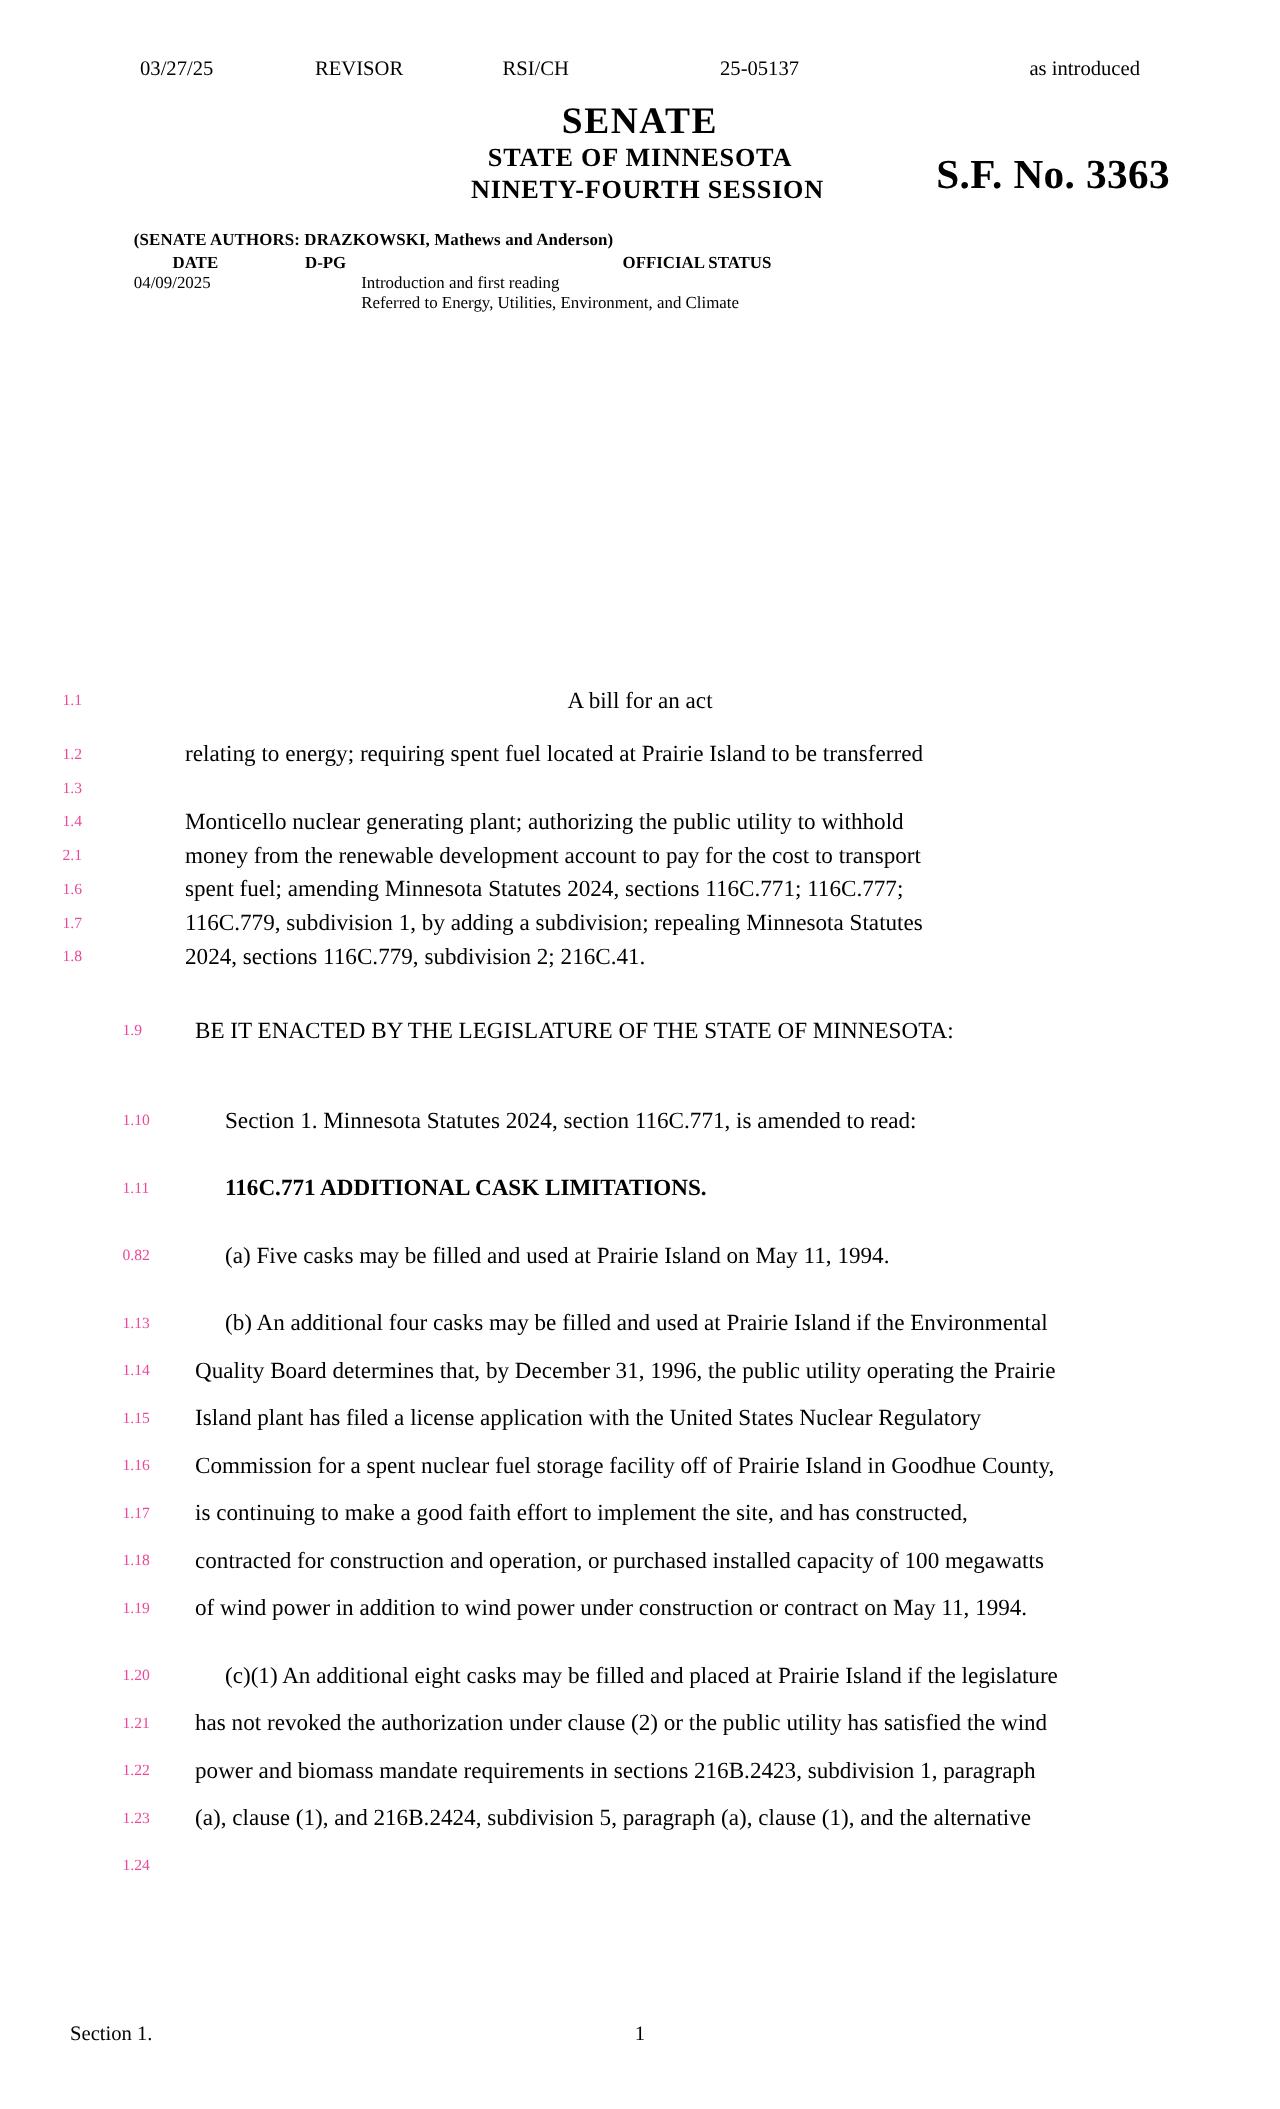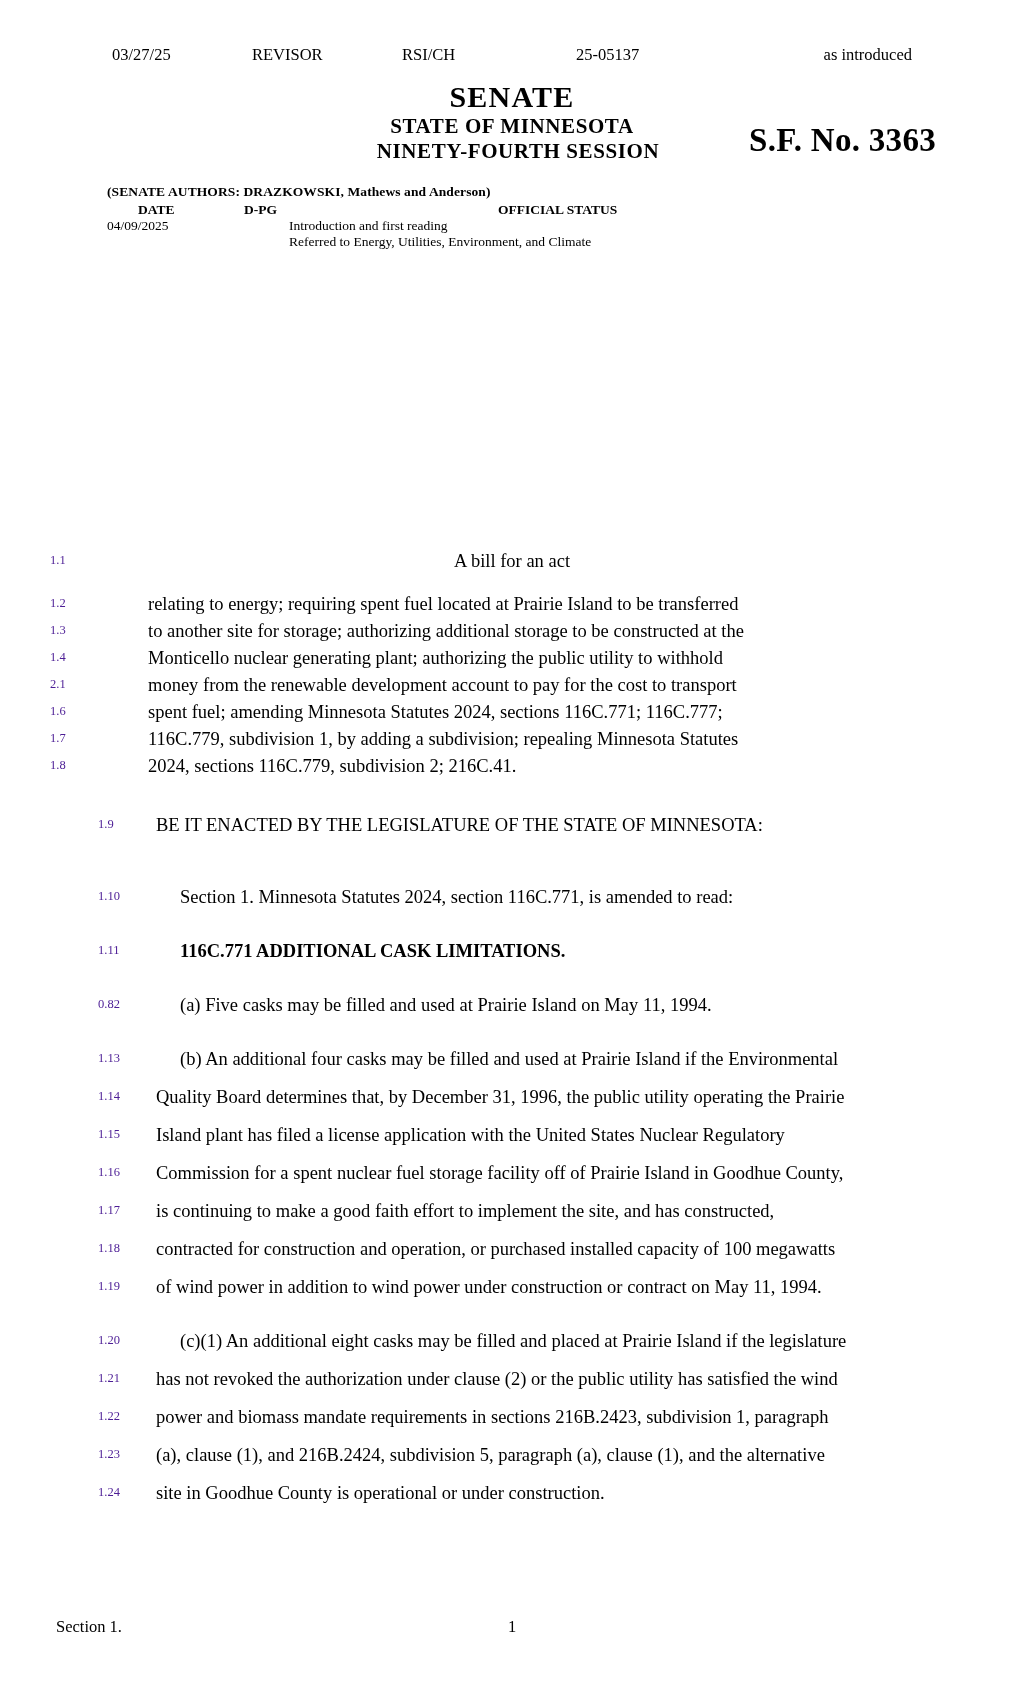--- a/index.html
+++ b/index.html
@@ -126,21 +126,21 @@
   .ln-row {
     position: relative;
     width: 1024px;
   }
   .ln-num {
     position: absolute;
     left: 50px;
     width: 46px;
     text-align: left;
     font-size: 12.5px;
-    color: #4c1d95;
+    color: #ec4899;
     font-family: "Liberation Serif", "DejaVu Serif", serif;
   }
   .ln-text {
     position: absolute;
     font-size: 18.5px;
     white-space: nowrap;
   }
 
   
   .title-block .ln-row { height: 27px; }
@@ -240,21 +240,20 @@
         <span class="ln-text">A bill for an act</span>
       </div>
       <div class="gap-sm"></div>
 
       <div class="ln-row">
         <span class="ln-num">1.2</span>
         <span class="ln-text">relating to energy; requiring spent fuel located at Prairie Island to be transferred</span>
       </div>
       <div class="ln-row">
         <span class="ln-num">1.3</span>
-        <span class="ln-text">to another site for storage; authorizing additional storage to be constructed at the</span>
       </div>
       <div class="ln-row">
         <span class="ln-num">1.4</span>
         <span class="ln-text">Monticello nuclear generating plant; authorizing the public utility to withhold</span>
       </div>
       <div class="ln-row">
         <span class="ln-num">2.1</span>
         <span class="ln-text">money from the renewable development account to pay for the cost to transport</span>
       </div>
       <div class="ln-row">
@@ -345,21 +344,20 @@
       <div class="ln-row">
         <span class="ln-num">1.22</span>
         <span class="ln-text">power and biomass mandate requirements in sections 216B.2423, subdivision 1, paragraph</span>
       </div>
       <div class="ln-row">
         <span class="ln-num">1.23</span>
         <span class="ln-text">(a), clause (1), and 216B.2424, subdivision 5, paragraph (a), clause (1), and the alternative</span>
       </div>
       <div class="ln-row">
         <span class="ln-num">1.24</span>
-        <span class="ln-text">site in Goodhue County is operational or under construction.</span>
       </div>
 
     </div>
   </div>
 
   <div class="footer">
     <span class="f-sec">Section 1.</span>
     <span class="f-page">1</span>
   </div>
 

